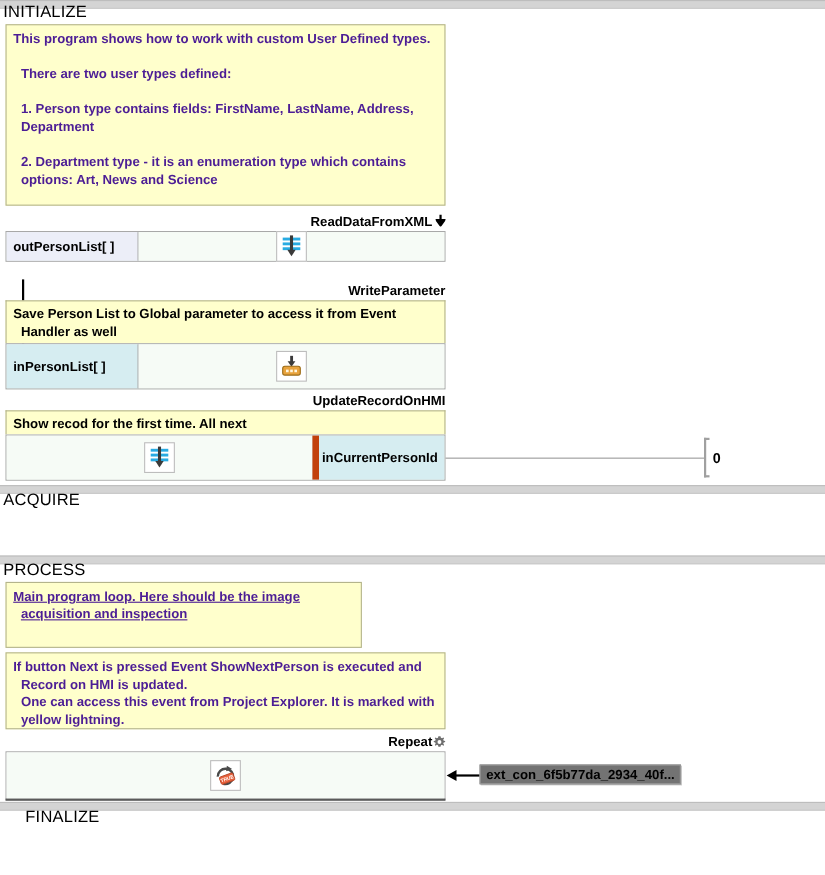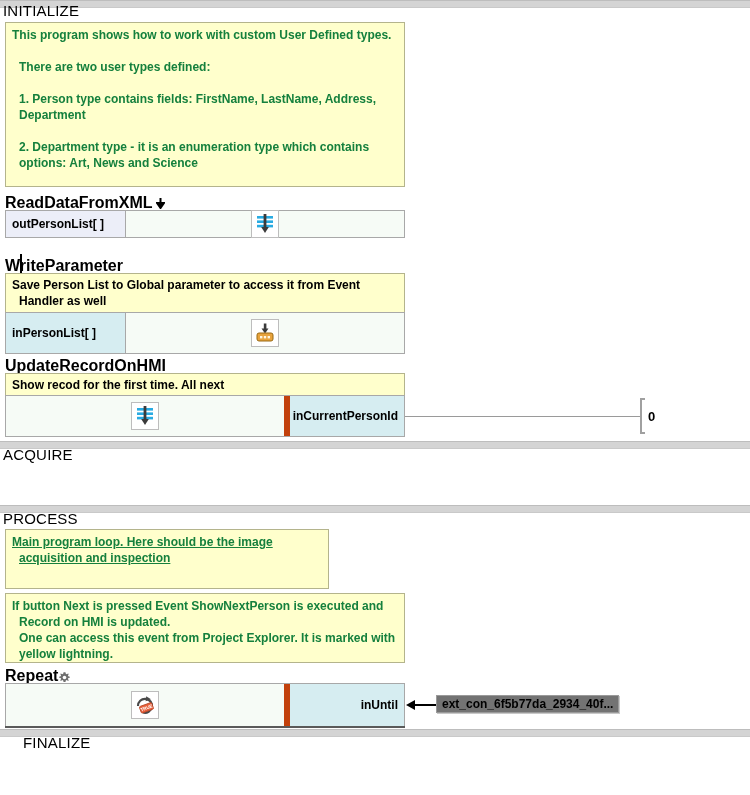--- a/index.html
+++ b/index.html
@@ -40,31 +40,31 @@
 
   
   .comment-box {
     position: absolute;
     background: #ffffcc;
     border: 1px solid #b4b48c;
     box-sizing: border-box;
     padding: 4px 6px 4px 6px;
     font-size: 12px;
     font-weight: bold;
-    color: #15803d;
+    color: #4c1d95;
     line-height: 16px;
     white-space: pre-line;
     text-indent: -7px;
     padding-left: 13px;
   }
 
   .step-title {
     position: absolute;
-    text-align: left;
-    font-size: 16px;
+    text-align: right;
+    font-size: 12px;
     font-weight: bold;
     color: #000;
     white-space: nowrap;
   }
 
   .step-row {
     position: absolute;
     box-sizing: border-box;
     border: 1px solid #a8a8a8;
     background: #f6fbf6;
@@ -326,23 +326,20 @@
       <svg width="22" height="22" viewBox="0 0 22 22">
         <path d="M4 12 a7 7 0 1 1 5 6.5" fill="none" stroke="#4a4a4a" stroke-width="2.2"></path>
         <path d="M12.2 2.2 L17 5.2 L11.6 7.2 Z" fill="#4a4a4a"></path>
         <g transform="rotate(-20 12 14)">
           <rect x="6" y="10.5" width="13" height="7" rx="1.2" ry="1.2" fill="#e8613c" stroke="#b94526" stroke-width="0.8"></rect>
           <text x="12.5" y="15.6" font-family="Liberation Sans, sans-serif" font-size="4.6" font-weight="bold" fill="#ffffff" text-anchor="middle">TRUE</text>
         </g>
       </svg>
     </div>
   </div>
-  <div class="port-cell port-in-right" style="width:120px;">
-    <span>inUntil</span>
-  </div>
 </div>
 <div class="hline-dark" style="left:414px; top:704px; width:22px;"></div>
 <div class="arrow-left" style="left:406px; top:700px;"></div>
 <div class="ext-chip" style="left:436px; top:695px;">ext_con_6f5b77da_2934_40f...</div>
 
 <div class="dark-rule" style="left:5px; top:726px; width:400px;"></div>
 
 <div class="section-bar" style="top:729px;"></div>
 <div class="section-label" style="top:734px;margin-left:20px;">FINALIZE</div>
 

